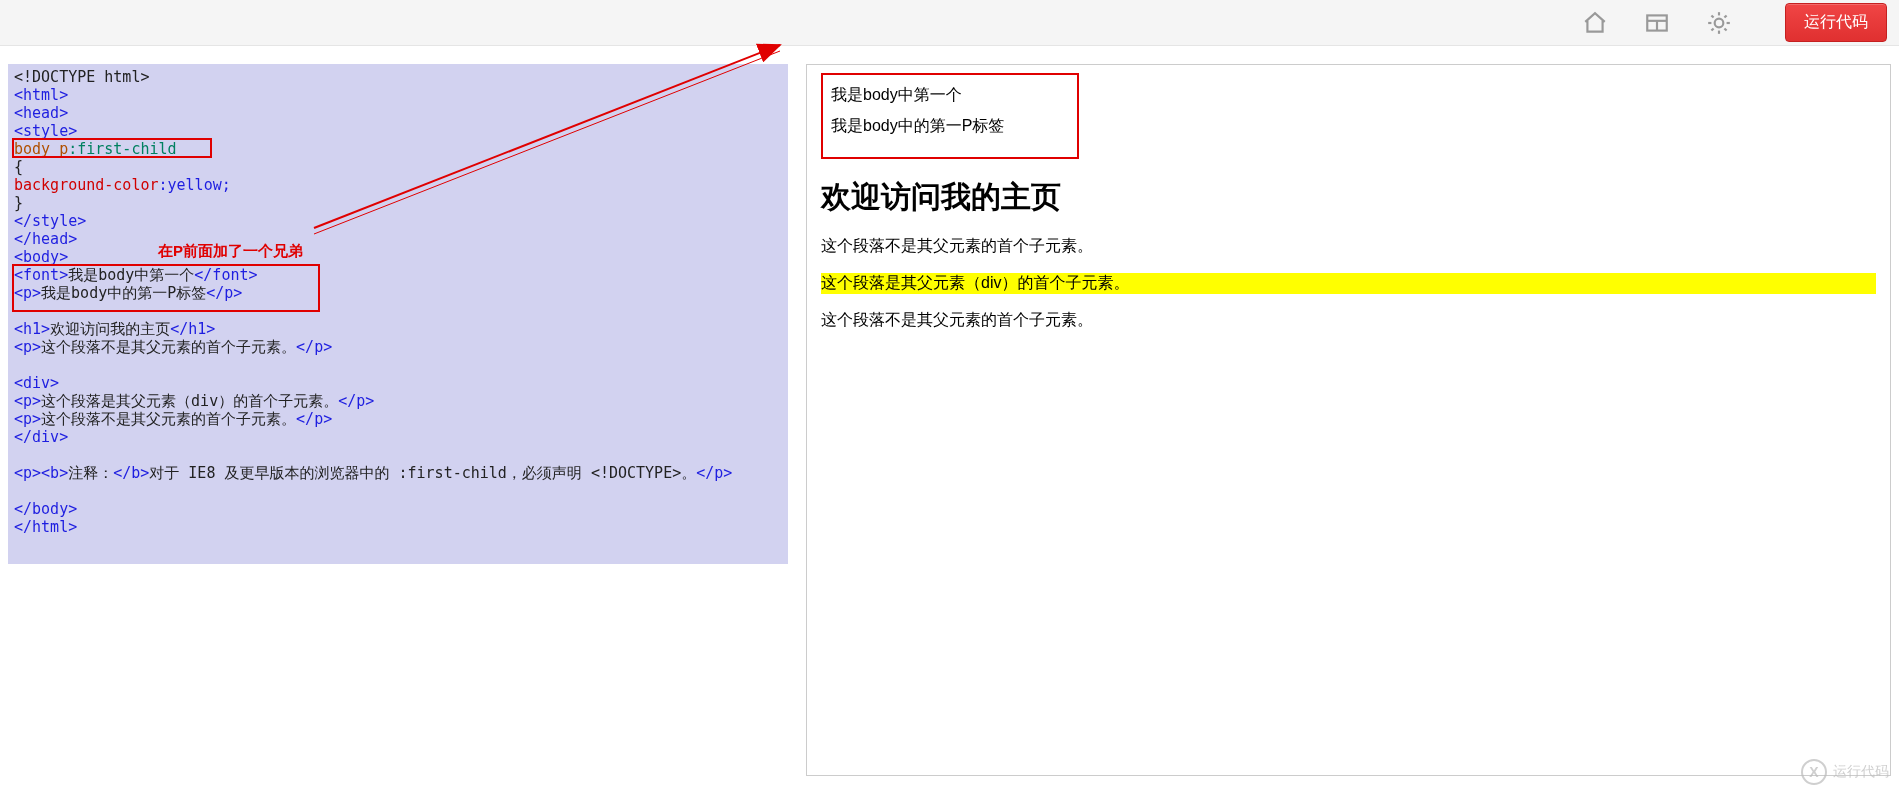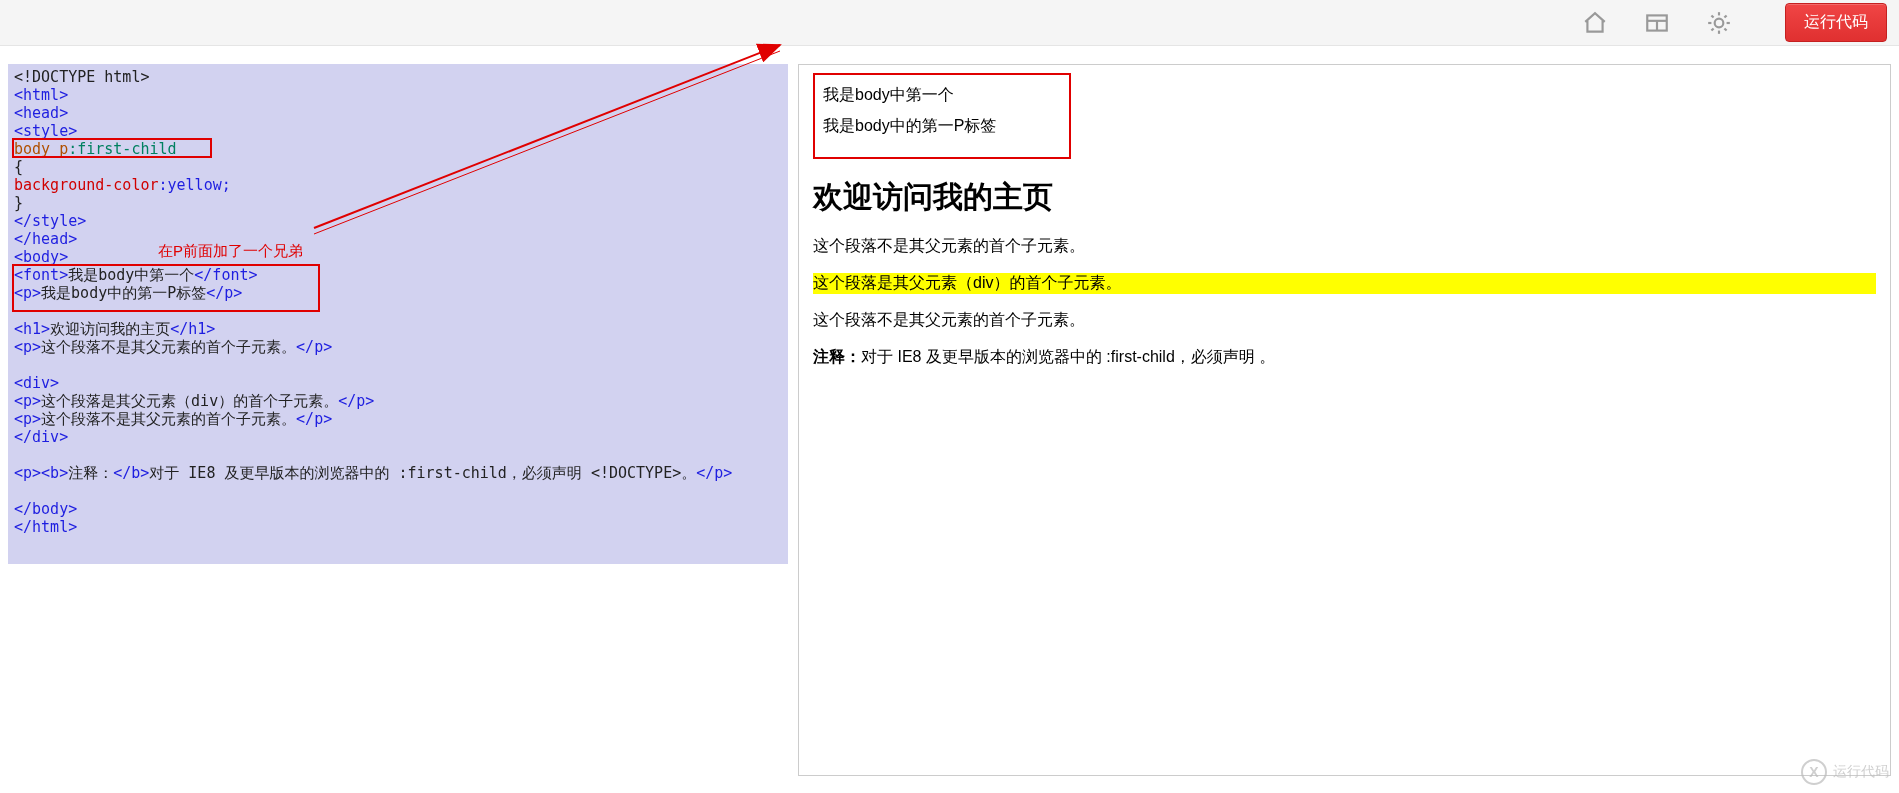--- a/index.html
+++ b/index.html
@@ -5,37 +5,37 @@
 * { margin: 0; padding: 0; box-sizing: border-box; }
 body { font-family: Arial, "Microsoft YaHei", sans-serif; background: #fff; width: 1899px; height: 793px; overflow: hidden; position: relative; }
 
 
 .toolbar { height: 46px; background: #f5f5f5; display: flex; align-items: center; padding: 0 12px; gap: 30px; border-bottom: 1px solid #e5e5e5; justify-content: flex-end; }
 .tool-icon { width: 32px; height: 32px; display: flex; align-items: center; justify-content: center; color: #888; cursor: pointer; }
 .tool-icon svg { width: 26px; height: 26px; stroke: #999; fill: none; stroke-width: 2; }
 .run-btn { background: linear-gradient(#f04545, #e03030); color: #fff; border: 1px solid #c52020; border-radius: 4px; padding: 8px 18px; font-size: 16px; cursor: pointer; margin-left: 20px; box-shadow: inset 0 1px 0 rgba(255,255,255,0.2); }
 
 
-.panes { display: flex; height: calc(100% - 55px); padding: 18px 8px 8px 8px; gap: 10px; }
+.panes { display: flex; height: calc(100% - 55px); padding: 18px 8px 8px 8px; gap: 18px; }
 .pane-left { flex: 0 0 780px; position: relative; }
 .pane-right { flex: 1; border: 1px solid #ccc; padding: 8px 14px 14px 14px; overflow: auto; position: relative; }
 
 
 .code { background: #d2d2f0; padding: 4px 6px; font-family: Consolas, monospace; font-size: 15px; line-height: 18px; white-space: pre; color: #333; min-height: 500px; }
 .code .tag { color: #1e1ee0; }
 .code .sel { color: #b05000; }
 .code .pseudo { color: #008060; }
 .code .prop { color: #d00000; }
 .code .val { color: #1e1ee0; }
 .code .txt { color: #222; }
 
 
 .overlay { position: absolute; pointer-events: none; }
 .box { position: absolute; border: 2px solid #e00000; }
-.anno-label { position: absolute; color: #e00000; font-size: 15px; font-weight: normal; pointer-events: none; }
+.anno-label { position: absolute; color: #e00000; font-size: 15px; font-weight: bold; pointer-events: none; }
 
 
 .output { font-size: 16px; }
 .output .boxed { border: 2px solid #e00000; padding: 6px 8px 10px 8px; width: 258px; margin-bottom: 18px; }
 .output .boxed div { margin: 4px 0 10px 0; }
 .output h1.hdr { font-size: 30px; font-weight: bold; margin: 10px 0 18px 0; }
 .output p.para { margin: 0 0 16px 0; }
 .output p.hl { background: #ffff00; }
 .output p.note { margin-top: 4px; }
 .output b.nb { font-weight: bold; }
@@ -119,21 +119,20 @@
   <div class="pane-right">
     <div class="output">
       <div class="boxed">
         <div>我是body中第一个</div>
         <div>我是body中的第一P标签</div>
       </div>
       <h1 class="hdr">欢迎访问我的主页</h1>
       <p class="para">这个段落不是其父元素的首个子元素。</p>
       <p class="para hl">这个段落是其父元素（div）的首个子元素。</p>
       <p class="para">这个段落不是其父元素的首个子元素。</p>
-      <p class="para note"><b class="nb">注释：</b><span>对于 IE8 及更早版本的浏览器中的 :first-child，必须声明 。</span></p>
     </div>
   </div>
 
   <svg class="arrow-svg">
     <defs>
       <marker id="ah" markerWidth="12" markerHeight="10" refX="11" refY="5" orient="auto">
         <path d="M0,0 L12,5 L0,10 Z" fill="#e00000"></path>
       </marker>
     </defs>
     <line x1="314" y1="228" x2="780" y2="45" stroke="#e00000" stroke-width="2" marker-end="url(#ah)"></line>

